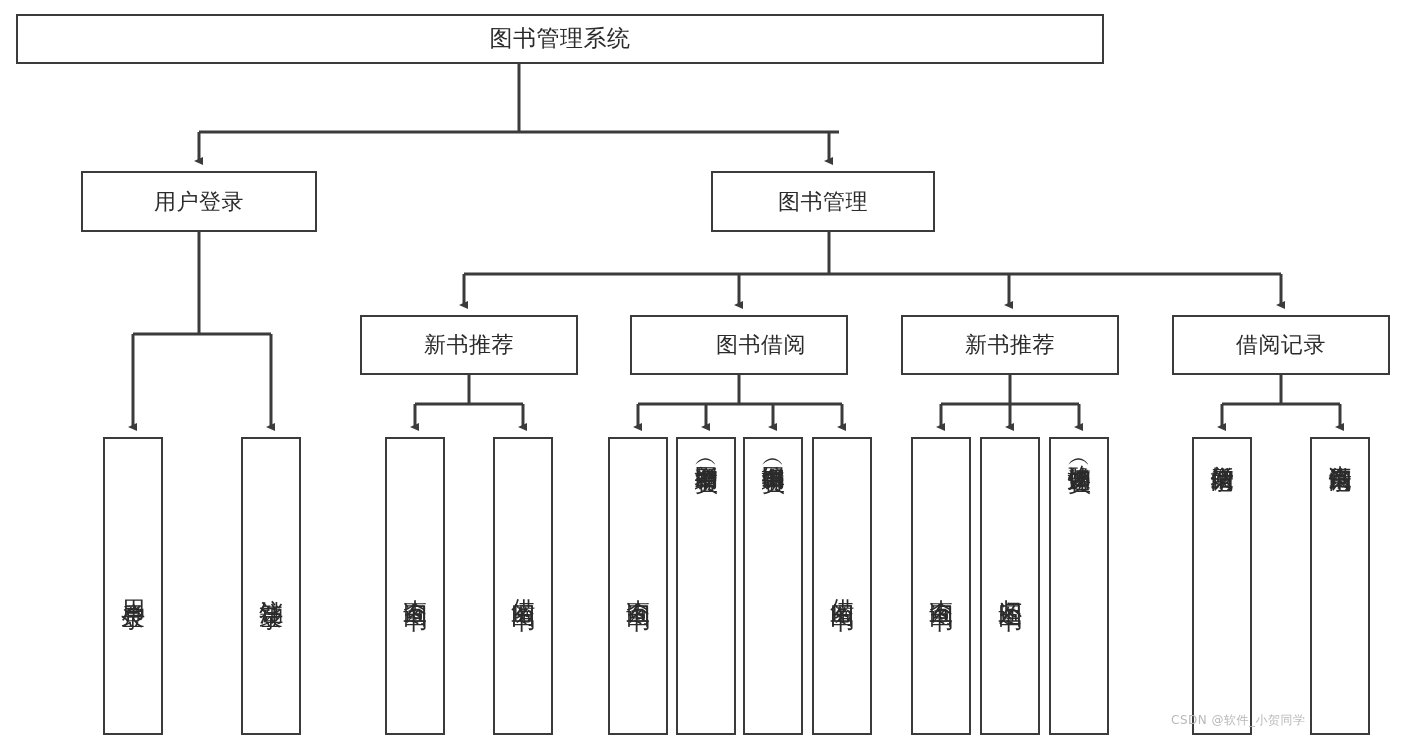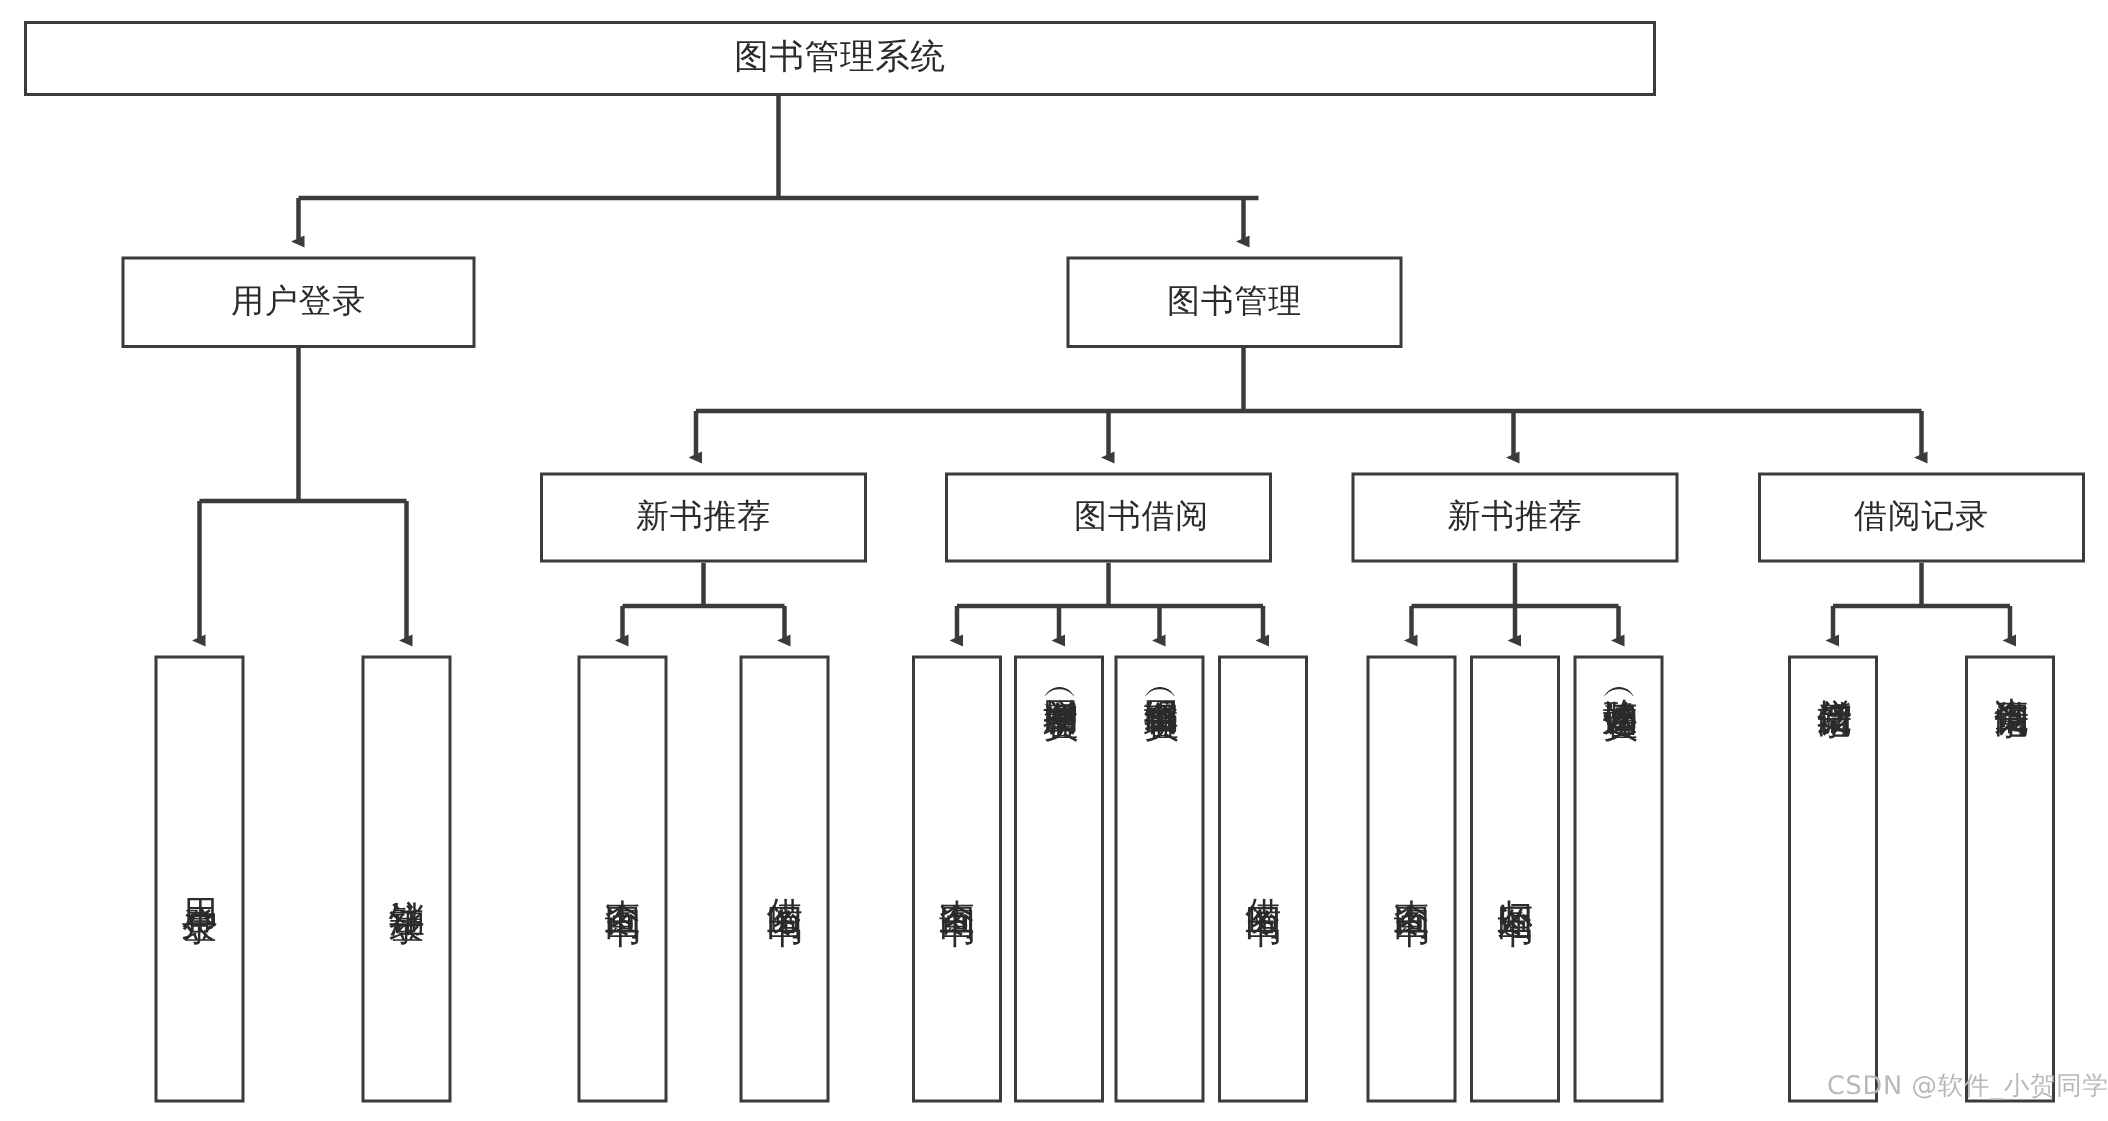--- a/index.html
+++ b/index.html
@@ -64,23 +64,23 @@
   .node.vert.tall-text .label {
     font-size: 23px;
     letter-spacing: 1px;
   }
   .node.vert.mid {
     align-items: center;
     padding-top: 0;
   }
   .watermark {
     position: absolute;
-    left: 1218px;
+    left: 1171px;
     top: 712px;
-    font-size: 17px;
+    font-size: 12px;
     color: #b9b9b9;
     letter-spacing: 0.5px;
     white-space: nowrap;
     font-family: "DejaVu Sans", "Liberation Sans", sans-serif;
   }
 </style>
 </head>
 <body>
 
 <div id="canvas">

